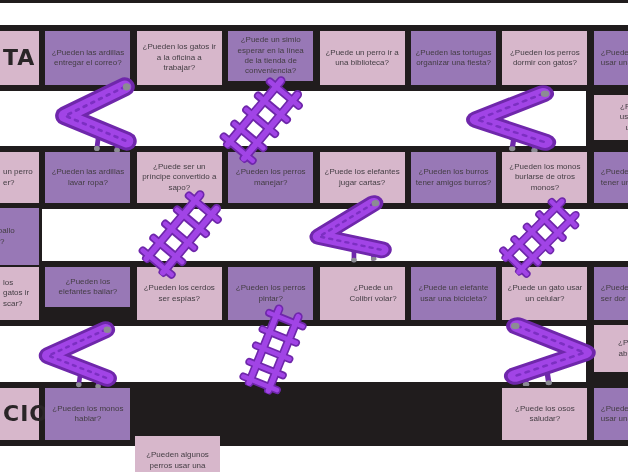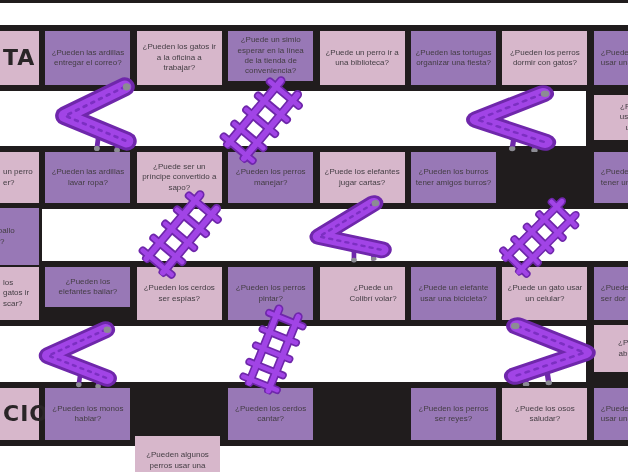--- a/index.html
+++ b/index.html
@@ -41,37 +41,36 @@
     <div class="cell pink" style="left: 502.4px; top: 31px; height: 54px; width: 85px;">¿Pueden los perros dormir con gatos?</div>
     <div class="cell purple cut-right" style="left: 593.8px; top: 31px; height: 54px; width: 85px;">¿Pueden l
 usar una</div>
     <div class="cell pink cut-left" style="left: -46px; top: 152px; height: 51px; width: 85px;">un perro
 er?</div>
     <div class="cell purple" style="left: 45.4px; top: 152px; height: 51px; width: 85px;">¿Pueden las ardillas lavar ropa?</div>
     <div class="cell pink" style="left: 136.8px; top: 152px; height: 51px; width: 85px;">¿Puede ser un príncipe convertido a sapo?</div>
     <div class="cell purple" style="left: 228.2px; top: 152px; height: 51px; width: 85px;">¿Pueden los perros manejar?</div>
     <div class="cell pink" style="left: 319.6px; top: 152px; height: 51px; width: 85px;">¿Puede los elefantes jugar cartas?</div>
     <div class="cell purple" style="left: 411px; top: 152px; height: 51px; width: 85px;">¿Pueden los burros tener amigos burros?</div>
+    <div class="cell pink" style="left: 502.4px; top: 152px; height: 51px; width: 85px;">¿Pueden los monos burlarse de otros monos?</div>
     <div class="cell purple cut-right" style="left: 593.8px; top: 152px; height: 51px; width: 85px;">¿Puede
 tener un</div>
     <div class="cell pink cut-left" style="left: -46px; top: 267px; height: 53px; width: 85px;">los gatos ir
 scar?</div>
     <div class="cell purple" style="left: 45.4px; top: 267px; height: 40px; width: 85px;">¿Pueden los elefantes bailar?</div>
     <div class="cell pink" style="left: 136.8px; top: 267px; height: 53px; width: 85px;">¿Pueden los cerdos ser espías?</div>
     <div class="cell purple" style="left: 228.2px; top: 267px; height: 53px; width: 85px;">¿Pueden los perros pintar?</div>
     <div class="cell pink" style="left: 319.6px; top: 267px; height: 53px; width: 85px; padding-left: 26px;">¿Puede un Colibrí volar?</div>
     <div class="cell purple" style="left: 411px; top: 267px; height: 53px; width: 85px;">¿Puede un elefante usar una bicicleta?</div>
     <div class="cell pink" style="left: 502.4px; top: 267px; height: 53px; width: 85px;">¿Puede un gato usar un celular?</div>
     <div class="cell purple cut-right" style="left: 593.8px; top: 267px; height: 53px; width: 85px;">¿Pueden
 ser dor</div>
     <div class="cell pink cut-left big" style="left: -46px; top: 388px; height: 52px; width: 85px;">CIO</div>
     <div class="cell purple" style="left: 45.4px; top: 388px; height: 52px; width: 85px;">¿Pueden los monos hablar?</div>
     <div class="cell pink" style="left: 135px; top: 388px; height: 60px; width: 85px; margin-top: 48px;">¿Pueden algunos perros usar una patineta?</div>
-    <div class="cell purple" style="left: 228.2px; top: 388px; height: 52px; width: 85px;">¿Pueden los cerdos cantar?</div>
-    <div class="cell purple" style="left: 411px; top: 388px; height: 52px; width: 85px;">¿Pueden los perros ser reyes?</div>
     <div class="cell pink" style="left: 502.4px; top: 388px; height: 52px; width: 85px;">¿Puede los osos saludar?</div>
     <div class="cell purple cut-right" style="left: 593.8px; top: 388px; height: 52px; width: 85px;">¿Pueden l
 usar una</div>
     <div class="cell pink" style="left: 593.8px; top: 95px; height: 45px; width: 85px;">¿Pueden
 usar flota
 una al</div>
     <div class="cell purple" style="left: -46px; top: 208px; height: 57px; width: 85px;">un caballo
 dar?</div>
     <div class="cell pink" style="left: 593.8px; top: 325px; height: 47px; width: 85px;">¿Pueden l
 abrazarse</div>

